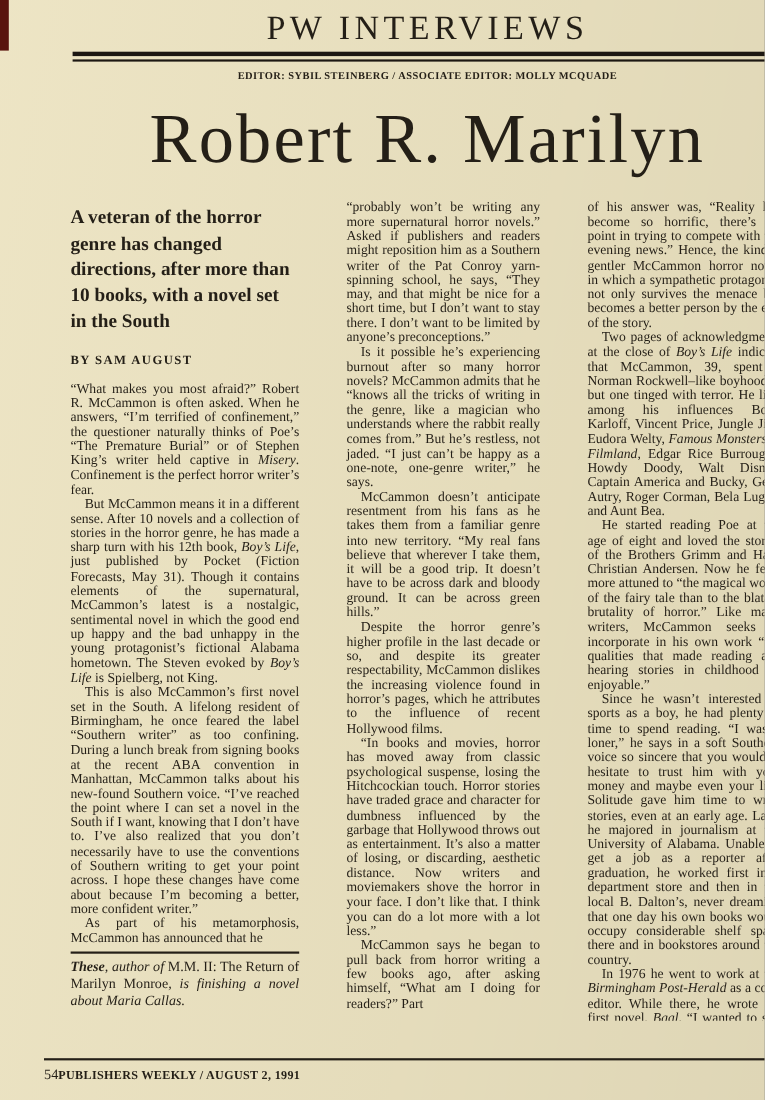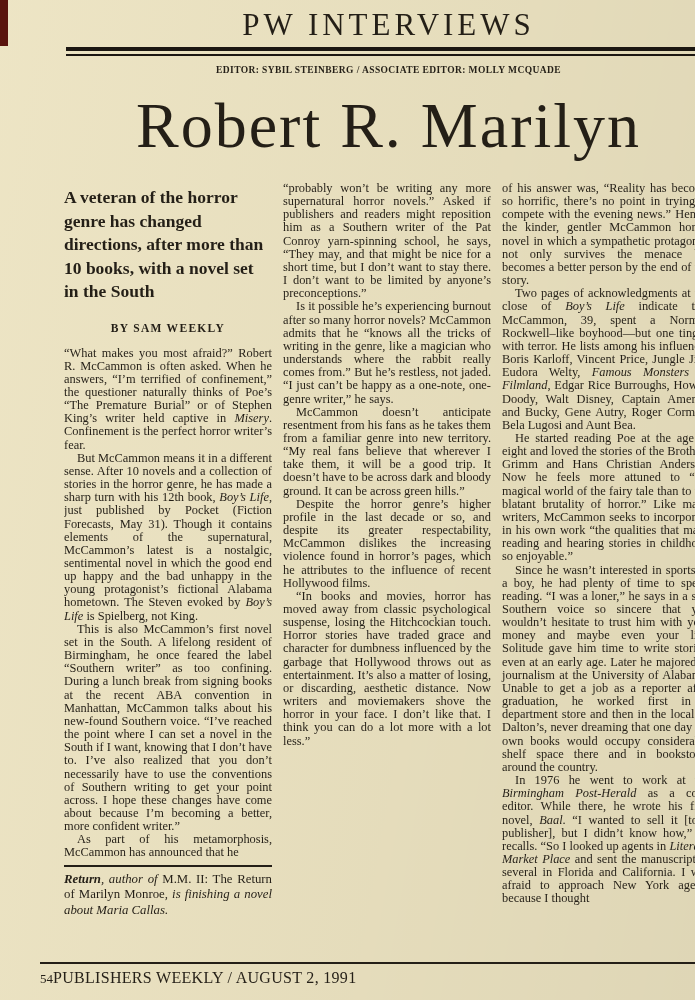--- a/index.html
+++ b/index.html
@@ -12,73 +12,74 @@
     overflow:hidden;
     padding-left:24px;
   }
   .corner-mark{position:absolute;left:0;top:0;width:8px;height:46px;background:var(--accent-red,#5a140e);}
   .header{margin:0 8px 0 42px;text-align:center;padding-top:9px;}
   .section-title{font-size:31px;font-weight:normal;letter-spacing:4px;margin:0;line-height:1;white-space:nowrap;}
   .double-rule{margin-top:7px;height:3px;border-top:4px solid var(--rule,#1c1712);border-bottom:2px solid var(--rule,#1c1712);}
   .editor-line{margin-top:9px;font-size:9.5px;font-weight:bold;letter-spacing:.4px;white-space:nowrap;}
   .article-title{margin:19px 8px 0 42px;text-align:center;font-weight:normal;font-size:64px;line-height:1;letter-spacing:2px;white-space:nowrap;}
   .columns{display:flex;gap:11px;margin:22px 9px 0 40px;height:748px;overflow:hidden;}
-  .col{flex:1 1 0;min-width:0;align-items:center;}
+  .col{flex:1 1 0;min-width:0;}
   .col.left{display:flex;flex-direction:column;}
   .deck{margin:6px 0 0;font-size:17.5px;line-height:23.5px;font-weight:bold;}
   .byline{margin:18px 0 0;font-size:11.5px;font-weight:bold;letter-spacing:1.3px;}
   .left .body-text{margin-top:13px;}
-  .body-text.cont{margin-top:2px;}
+  .body-text.cont{margin-top:2px;margin-left:32px;}
   .para{margin:0;font-size:12.4px;line-height:13.15px;text-align:justify;hyphens:auto;-webkit-hyphens:auto;}
   .para.indent{text-indent:13px;}
   .i{font-style:italic;}
   .bi{font-style:italic;font-weight:bold;}
   .bio-note{margin-top:auto;border-top:2px solid var(--ink,#241f17);padding-top:5px;padding-bottom:10px;
     font-size:12.8px;line-height:15.5px;text-align:justify;hyphens:auto;-webkit-hyphens:auto;}
   .footer{position:absolute;left:40px;right:9px;top:962px;border-top:2px solid var(--ink,#241f17);
     padding-top:5px;display:flex;justify-content:flex-start;align-items:baseline;}
   .page-number{font-size:13px;}
-  .publication{font-size:16px;font-weight:normal;letter-spacing:.3px;}
+  .publication{font-size:11px;font-weight:bold;letter-spacing:.3px;}
 </style>
 </head>
 <body>
 
 <div class="page">
 
   <div class="corner-mark"></div>
 
   <div class="header">
     <h2 class="section-title">PW INTERVIEWS</h2>
     <div class="double-rule"></div>
     <div class="editor-line">EDITOR: SYBIL STEINBERG / ASSOCIATE EDITOR: MOLLY MCQUADE</div>
   </div>
 
   <h1 class="article-title">Robert R. Marilyn</h1>
 
   <div class="columns">
 
     <section class="col left">
       <p class="deck">A veteran of the horror genre has changed directions, after more than 10 books, with a novel set in the South</p>
-      <p class="byline">BY SAM WEEKLY</p>
+      <p class="byline">BY SAM AUGUST</p>
       <div class="body-text">
           <p class="para">“What makes you most afraid?” Robert R. McCammon is often asked. When he answers, “I’m terrified of confinement,” the questioner naturally thinks of Poe’s “The Premature Burial” or of Stephen King’s writer held captive in <span class="i">Misery</span>. Confinement is the perfect horror writer’s fear.</p>
           <p class="para indent">But McCammon means it in a different sense. After 10 novels and a collection of stories in the horror genre, he has made a sharp turn with his 12th book, <span class="i">Boy’s Life</span>, just published by Pocket (Fiction Forecasts, May 31). Though it contains elements of the supernatural, McCammon’s latest is a nostalgic, sentimental novel in which the good end up happy and the bad unhappy in the young protagonist’s fictional Alabama hometown. The Steven evoked by <span class="i">Boy’s Life</span> is Spielberg, not King.</p>
           <p class="para indent">This is also McCammon’s first novel set in the South. A lifelong resident of Birmingham, he once feared the label “Southern writer” as too confining. During a lunch break from signing books at the recent ABA convention in Manhattan, McCammon talks about his new-found Southern voice. “I’ve reached the point where I can set a novel in the South if I want, knowing that I don’t have to. I’ve also realized that you don’t necessarily have to use the conventions of Southern writing to get your point across. I hope these changes have come about because I’m becoming a better, more confident writer.”</p>
           <p class="para indent">As part of his metamorphosis, McCammon has announced that he</p>
         </div>
-      <div class="bio-note"><span class="bi">Return</span><span class="i">, author of </span>M.M. II: The Return of Marilyn Monroe<span class="i">, is finishing a novel about Maria Callas.</span></div>
+      <div class="bio-note"><span class="bi">These</span><span class="i">, author of </span>M.M. II: The Return of Marilyn Monroe<span class="i">, is finishing a novel about Maria Callas.</span></div>
     </section>
 
     <section class="col">
       <div class="body-text cont">
           <p class="para">“probably won’t be writing any more supernatural horror novels.” Asked if publishers and readers might reposition him as a Southern writer of the Pat Conroy yarn-spinning school, he says, “They may, and that might be nice for a short time, but I don’t want to stay there. I don’t want to be limited by anyone’s preconceptions.”</p>
           <p class="para indent">Is it possible he’s experiencing burnout after so many horror novels? McCammon admits that he “knows all the tricks of writing in the genre, like a magician who understands where the rabbit really comes from.” But he’s restless, not jaded. “I just can’t be happy as a one-note, one-genre writer,” he says.</p>
           <p class="para indent">McCammon doesn’t anticipate resentment from his fans as he takes them from a familiar genre into new territory. “My real fans believe that wherever I take them, it will be a good trip. It doesn’t have to be across dark and bloody ground. It can be across green hills.”</p>
           <p class="para indent">Despite the horror genre’s higher profile in the last decade or so, and despite its greater respectability, McCammon dislikes the increasing violence found in horror’s pages, which he attributes to the influence of recent Hollywood films.</p>
           <p class="para indent">“In books and movies, horror has moved away from classic psychological suspense, losing the Hitchcockian touch. Horror stories have traded grace and character for dumbness influenced by the garbage that Hollywood throws out as entertainment. It’s also a matter of losing, or discarding, aesthetic distance. Now writers and moviemakers shove the horror in your face. I don’t like that. I think you can do a lot more with a lot less.”</p>
+          <p class="para indent">McCammon says he began to pull back from horror writing a few books ago, after asking himself, “What am I doing for readers?” Part</p>
         </div>
     </section>
 
     <section class="col">
       <div class="body-text cont">
           <p class="para">of his answer was, “Reality has become so horrific, there’s no point in trying to compete with the evening news.” Hence, the kinder, gentler McCammon horror novel in which a sympathetic protagonist not only survives the menace but becomes a better person by the end of the story.</p>
           <p class="para indent">Two pages of acknowledgments at the close of <span class="i">Boy’s Life</span> indicate that McCammon, 39, spent a Norman Rockwell–like boyhood—but one tinged with terror. He lists among his influences Boris Karloff, Vincent Price, Jungle Jim, Eudora Welty, <span class="i">Famous Monsters of Filmland</span>, Edgar Rice Burroughs, Howdy Doody, Walt Disney, Captain America and Bucky, Gene Autry, Roger Corman, Bela Lugosi and Aunt Bea.</p>
           <p class="para indent">He started reading Poe at the age of eight and loved the stories of the Brothers Grimm and Hans Christian Andersen. Now he feels more attuned to “the magical world of the fairy tale than to the blatant brutality of horror.” Like many writers, McCammon seeks to incorporate in his own work “the qualities that made reading and hearing stories in childhood so enjoyable.”</p>
           <p class="para indent">Since he wasn’t interested in sports as a boy, he had plenty of time to spend reading. “I was a loner,” he says in a soft Southern voice so sincere that you wouldn’t hesitate to trust him with your money and maybe even your life. Solitude gave him time to write stories, even at an early age. Later he majored in journalism at the University of Alabama. Unable to get a job as a reporter after graduation, he worked first in a department store and then in the local B. Dalton’s, never dreaming that one day his own books would occupy considerable shelf space there and in bookstores around the country.</p>
           <p class="para indent">In 1976 he went to work at the <span class="i">Birmingham Post-Herald</span> as a copy editor. While there, he wrote his first novel, <span class="i">Baal</span>. “I wanted to sell it [to a publisher], but I didn’t know how,” he recalls. “So I looked up agents in <span class="i">Literary Market Place</span> and sent the manuscript to several in Florida and California. I was afraid to approach New York agents because I thought</p>

